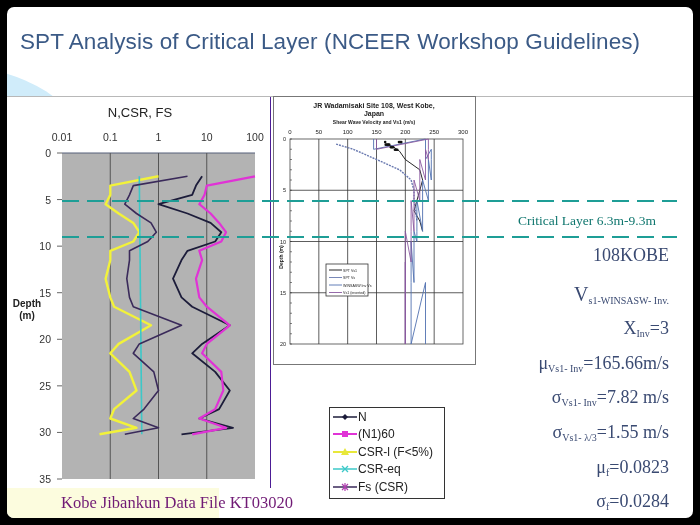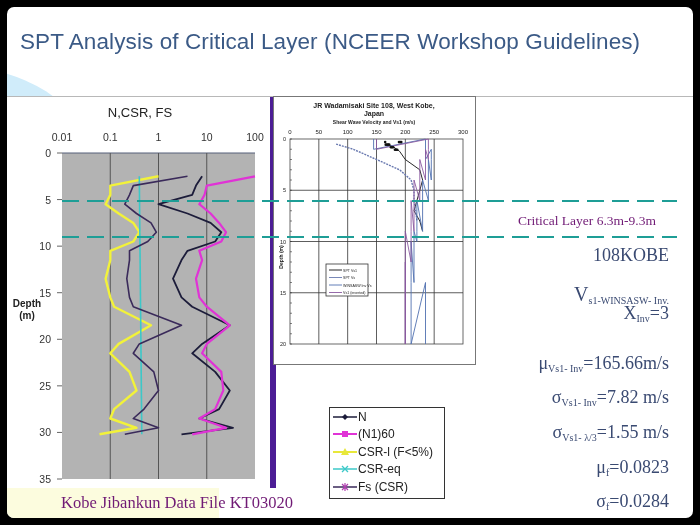--- a/index.html
+++ b/index.html
@@ -1,30 +1,30 @@
 <!DOCTYPE html>
 <html><head>
 <meta charset="utf-8">
 <style>
   html, body { margin: 0; padding: 0; }
   body { width: 700px; height: 525px; background: #000; position: relative; overflow: hidden; font-family: "Liberation Sans", sans-serif; }
   .slide { position: absolute; left: 7px; top: 7px; width: 686px; height: 511px; background: #fff; overflow: hidden; border-radius: 7px; }
   .corner-arc { position: absolute; left: -60px; top: 58px; width: 140px; height: 90px; background: #d0ecfa; border-radius: 0 100% 0 0; }
   .title-rule { position: absolute; left: 0; top: 89px; width: 686px; height: 1px; background: #b8b8b8; }
   .title { position: absolute; left: 13px; top: 22px; font-size: 22.5px; color: #3b5a86; letter-spacing: 0.1px; white-space: nowrap; }
-  .left-panel { position: absolute; left: 0; top: 90px; width: 263px; height: 391px; background: #fff; border-right: 6px solid #4c1d95; }
+  .left-panel { position: absolute; left: 0; top: 90px; width: 263px; height: 391px; background: #fff; border-right: 1px solid #4c1d95; }
   .right-panel { position: absolute; left: 266px; top: 89px; width: 201px; height: 267px; border: 1px solid #777; background: #fff; }
   .footer-band { position: absolute; left: 0; top: 481px; width: 212px; height: 30px; background: #fcfcde; }
   .footer-text { position: absolute; left: 54px; top: 486px; font-family: "Liberation Serif", serif; font-size: 16.5px; color: #701a75; white-space: nowrap; }
   .legend { position: absolute; left: 322px; top: 400px; width: 114px; height: 90px; border: 1px solid #333; background: #fff; font-size: 12px; color: #222; }
   .legend-item { height: 17.5px; display: flex; align-items: center; padding-left: 3px; }
   .legend-item svg { margin-right: 1px; }
   .params { position: absolute; right: 24px; font-family: "Liberation Serif", serif; color: #3a4a72; white-space: nowrap; text-align: right; }
   .params sub { font-size: 10px; vertical-align: -3px; }
-  .critical-label { position: absolute; left: 511px; top: 206px; font-family: "Liberation Serif", serif; font-size: 13.5px; color: #701a75; white-space: nowrap; }
+  .critical-label { position: absolute; left: 511px; top: 206px; font-family: "Liberation Serif", serif; font-size: 13.5px; color: #0f766e; white-space: nowrap; }
   svg text { font-family: "Liberation Sans", sans-serif; }
 </style>
 </head>
 <body>
 
 <div class="slide">
   <div class="corner-arc"></div>
   <div class="title">SPT Analysis of Critical Layer (NCEER Workshop Guidelines)</div>
   <div class="title-rule"></div>
 
@@ -202,21 +202,21 @@
       <svg width="24" height="10">
           <line x1="0" y1="5" x2="24" y2="5" stroke="#3a2a5a" stroke-width="1.5"></line>
           <path d="M9,2 L15,8 M15,2 L9,8 M12,1 L12,9" stroke="#b040b0" stroke-width="1.2"></path>
         </svg>
       <span>Fs (CSR)</span>
     </div>
   </div>
 
   <div class="params" style="top:238px;font-size:18px;">108KOBE</div>
   <div class="params" style="top:276px;font-size:20px;"><span>V</span><sub>s1-WINSASW- Inv.</sub></div>
-  <div class="params" style="top:296px;font-size:18px;"><span>X</span><sub>Inv</sub><span>=3</span></div>
+  <div class="params" style="top:311px;font-size:18px;"><span>X</span><sub>Inv</sub><span>=3</span></div>
   <div class="params" style="top:346px;font-size:18px;"><span>μ</span><sub>Vs1- Inv</sub><span>=165.66m/s</span></div>
   <div class="params" style="top:380px;font-size:18px;"><span>σ</span><sub>Vs1- Inv</sub><span>=7.82 m/s</span></div>
   <div class="params" style="top:415px;font-size:18px;"><span>σ</span><sub>Vs1- λ/3</sub><span>=1.55 m/s</span></div>
   <div class="params" style="top:450px;font-size:18px;"><span>μ</span><sub>f</sub><span>=0.0823</span></div>
   <div class="params" style="top:484px;font-size:18px;"><span>σ</span><sub>f</sub><span>=0.0284</span></div>
 
   <div class="footer-band"></div>
   <div class="footer-text">Kobe Jibankun Data File KT03020</div>
 </div>
 

